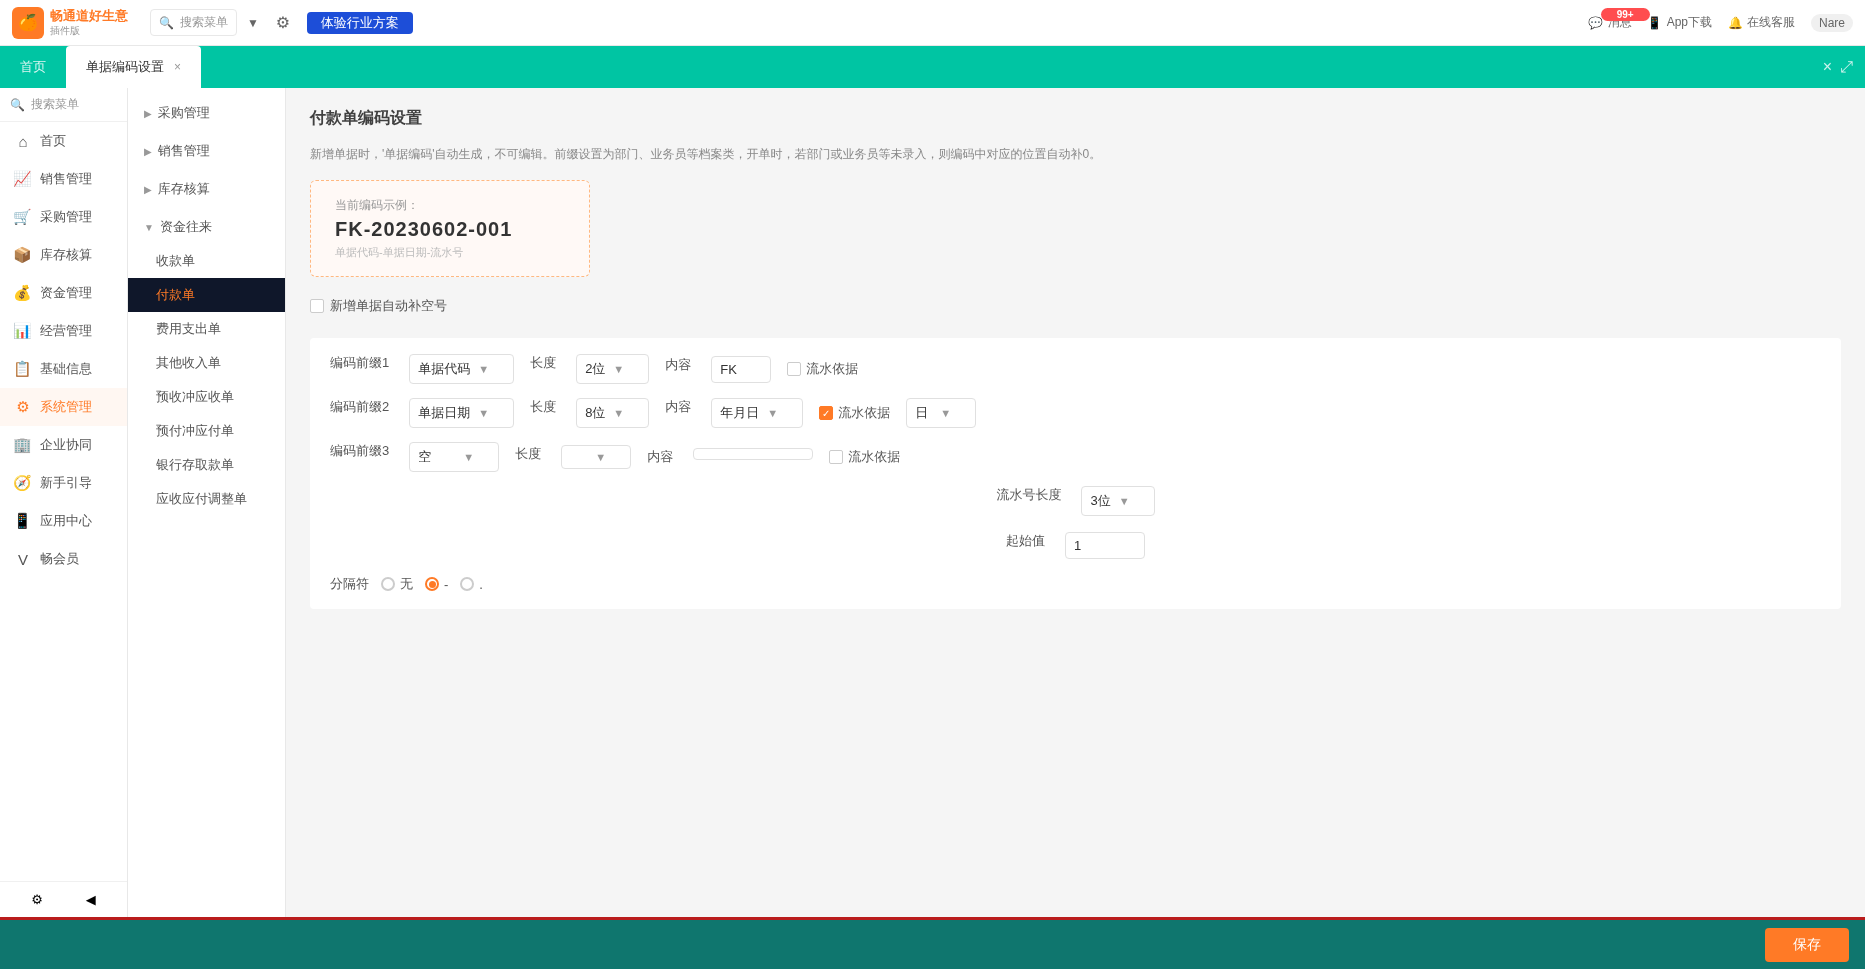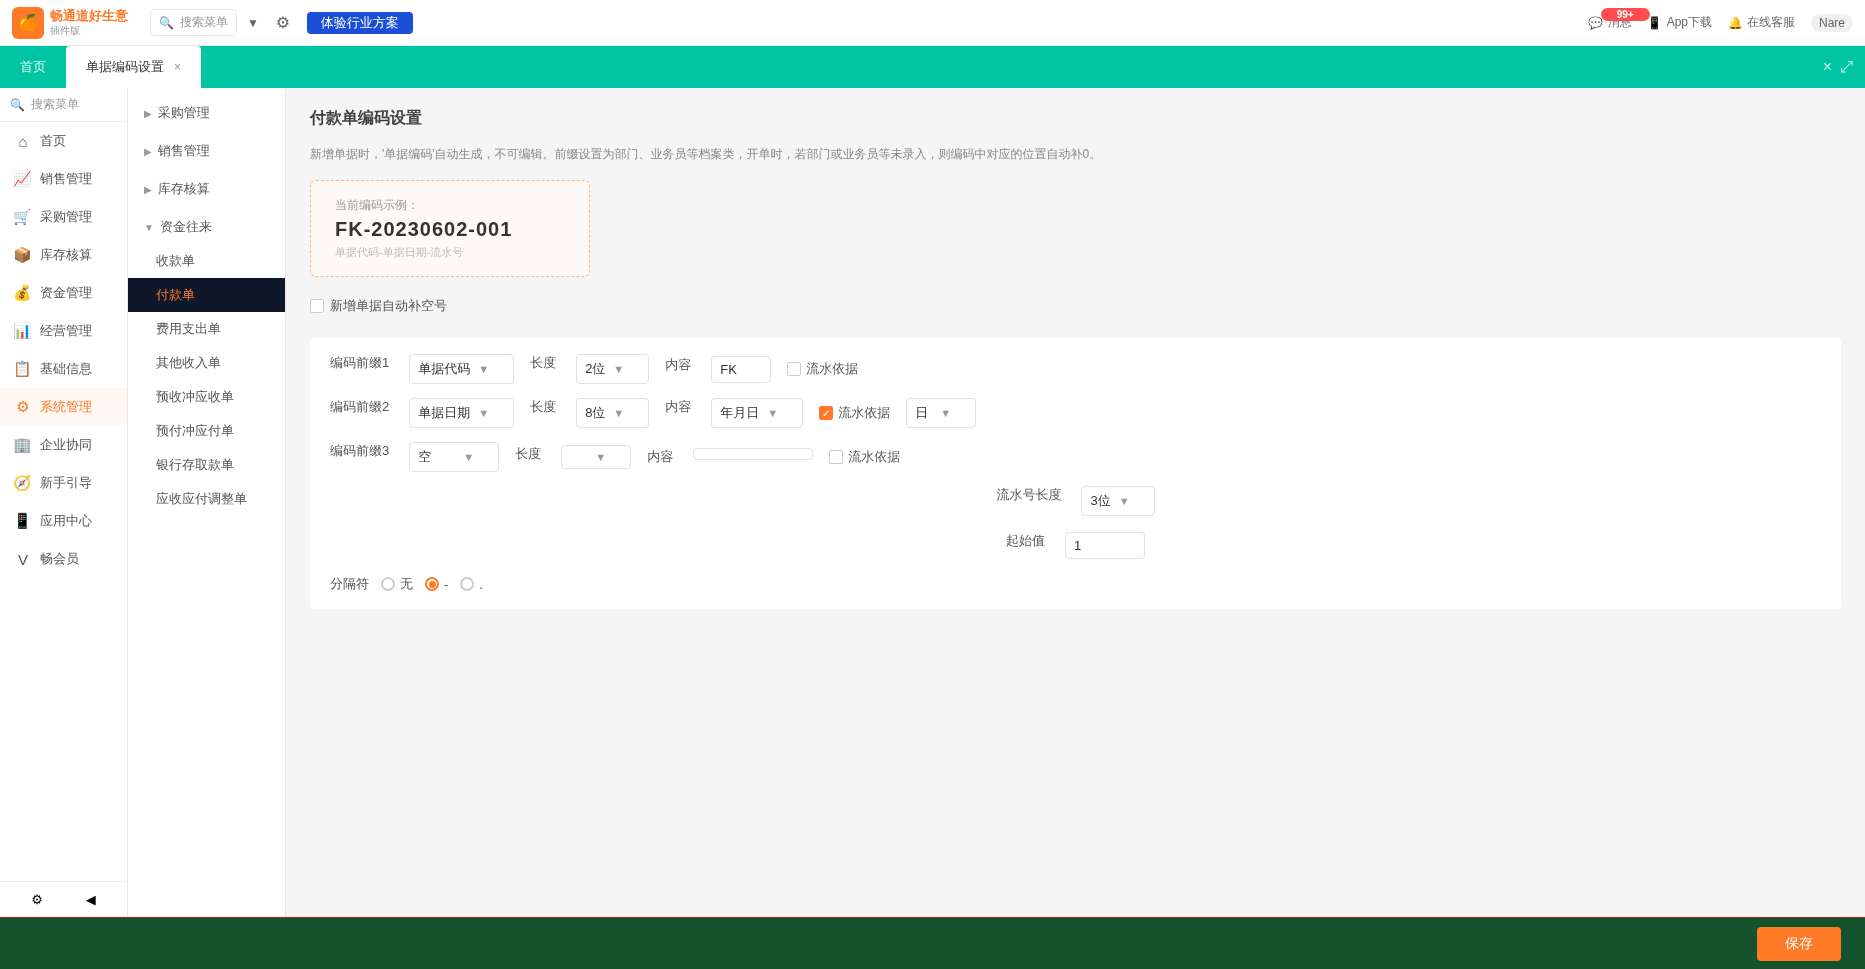--- a/index.html
+++ b/index.html
@@ -456,26 +456,26 @@
       align-items: center;
       gap: 12px;
       margin-top: 16px;
       font-size: 13px;
       color: #555;
     }
 
     
     .bottom-bar {
       height: 52px;
-      background: #14532d;
-      border-top: 1px solid #b91c1c;
+      background: #0f766e;
+      border-top: 3px solid #b91c1c;
       display: flex;
       align-items: center;
       justify-content: flex-end;
-      padding: 0 24px;
+      padding: 0 16px;
     }
     .save-btn {
       background: #ff7a26;
       color: white;
       border: none;
       border-radius: 4px;
       padding: 8px 28px;
       font-size: 14px;
       cursor: pointer;
     }

